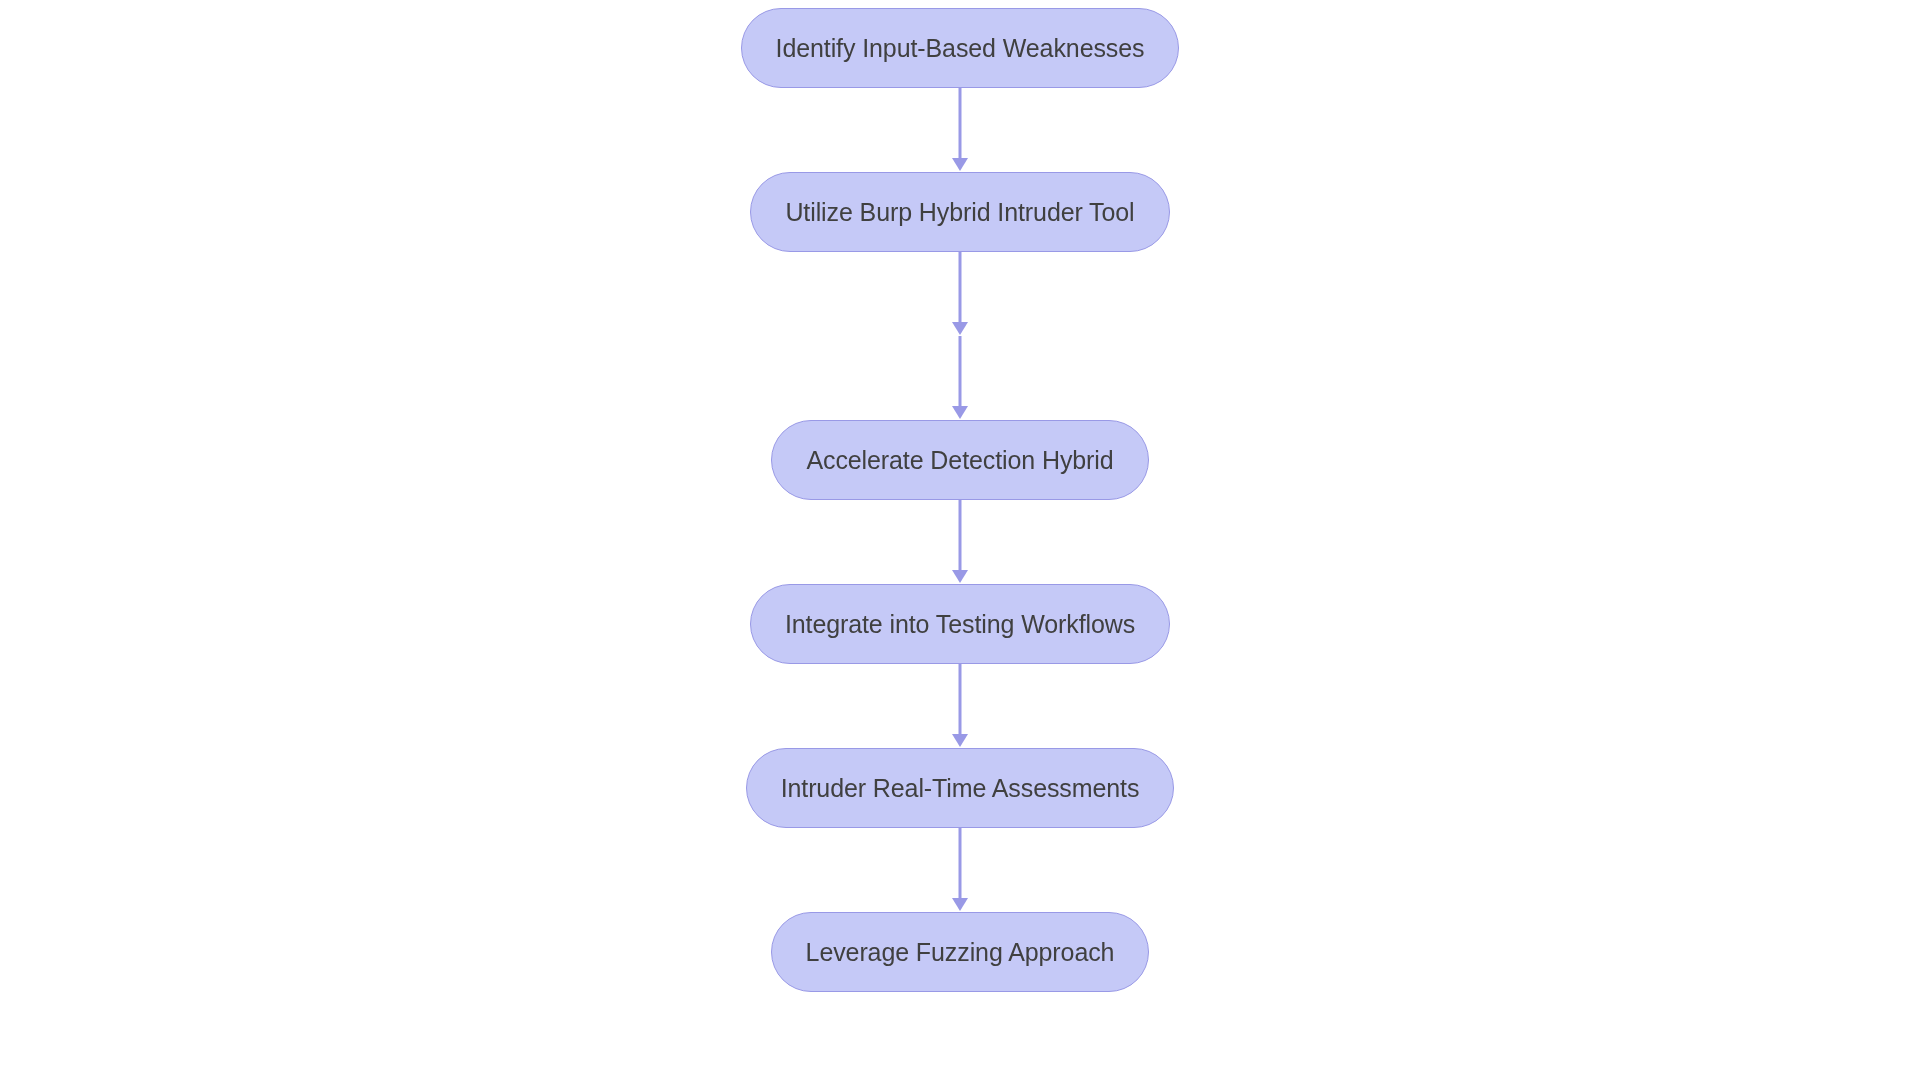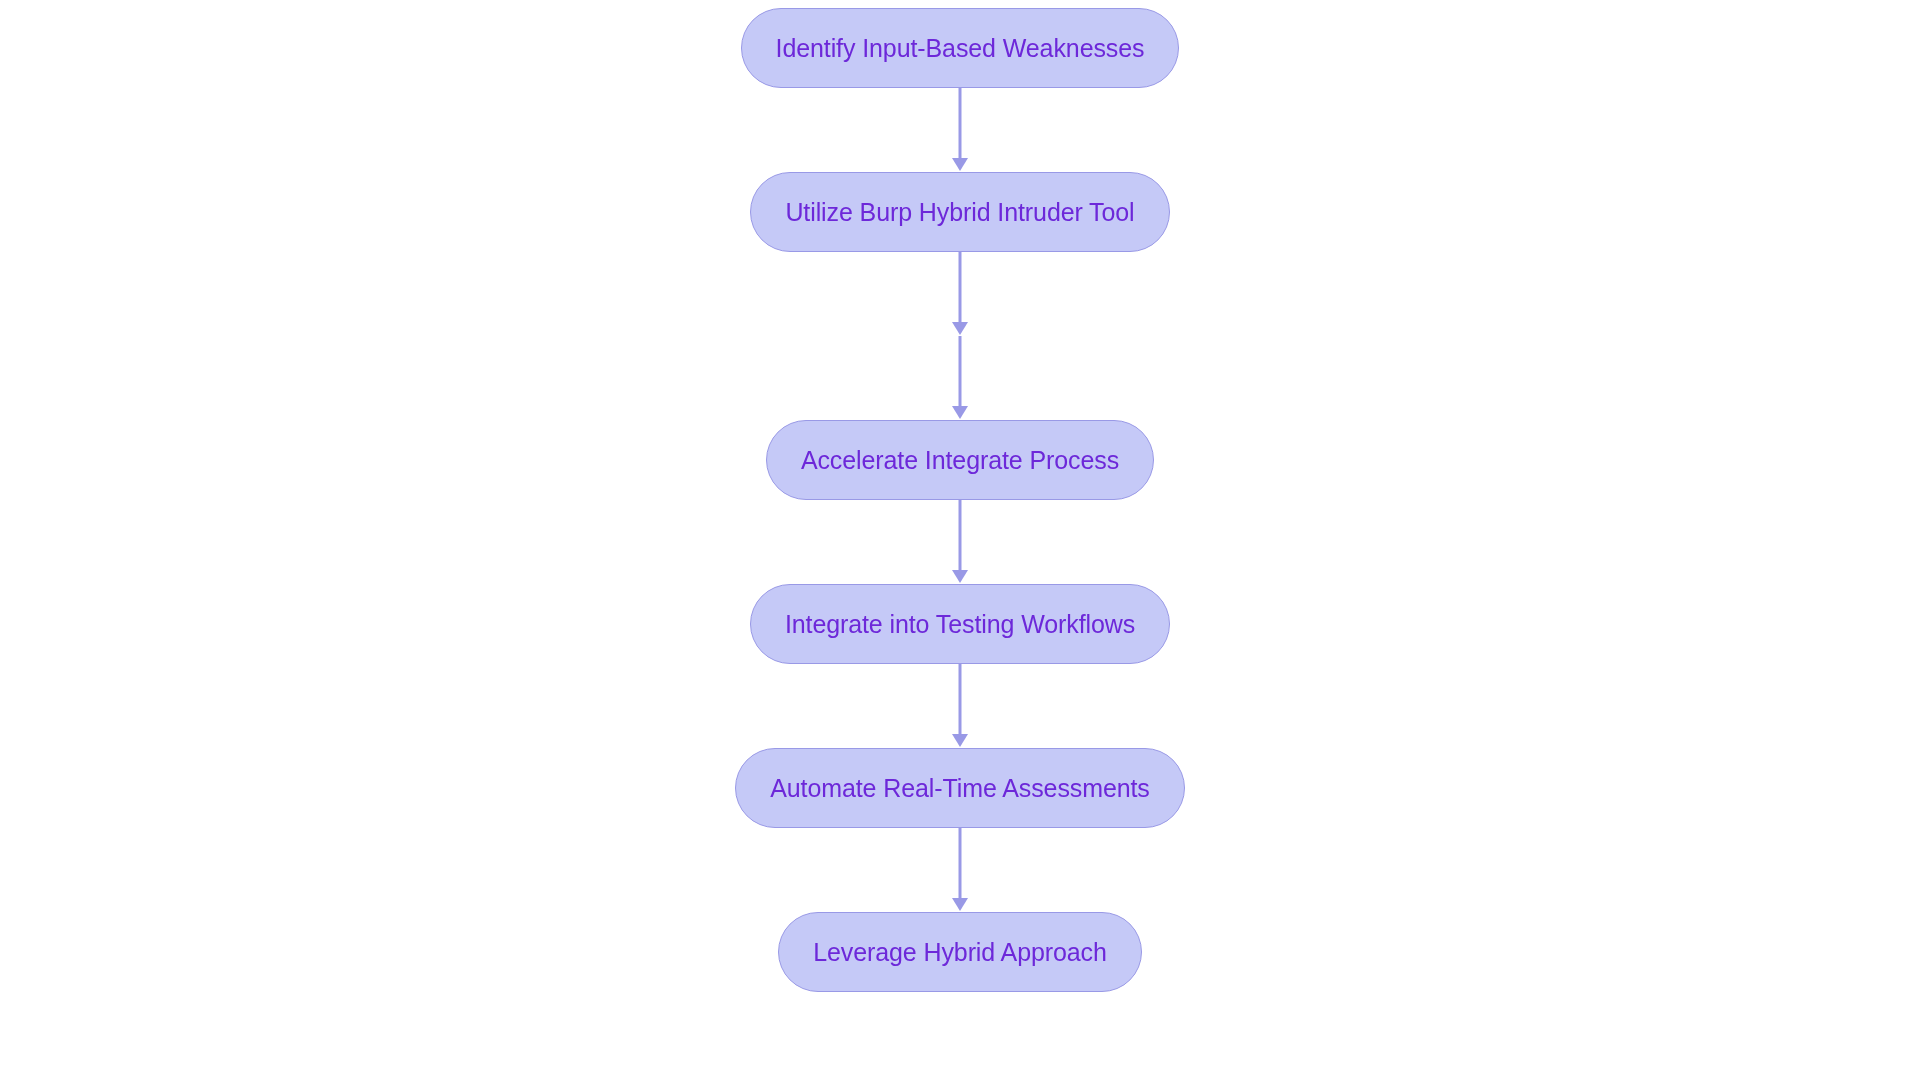--- a/index.html
+++ b/index.html
@@ -42,21 +42,21 @@
     border: 1.3px solid #9999e6;
     border-radius: 40px;
     display: flex;
     align-items: center;
     justify-content: center;
     padding: 0 34px;
     flex: 0 0 auto;
   }
 
   .flow-node-label {
-    color: #6d28d9;
+    color: #404040;
     font-family: "Liberation Sans", sans-serif;
     font-size: 25px;
     font-weight: 400;
     line-height: 1;
     white-space: nowrap;
     letter-spacing: -0.1px;
   }
 
   
   .flow-connector {
@@ -99,44 +99,44 @@
       <polygon class="connector-head" points="2,70 18,70 10,83"></polygon>
     </svg>
 
 
     <svg class="flow-connector" viewBox="0 0 20 84">
       <line class="connector-line" x1="10" y1="0" x2="10" y2="70"></line>
       <polygon class="connector-head" points="2,70 18,70 10,83"></polygon>
     </svg>
 
     <div class="flow-node">
-      <span class="flow-node-label">Accelerate Integrate Process</span>
+      <span class="flow-node-label">Accelerate Detection Hybrid</span>
     </div>
 
     <svg class="flow-connector" viewBox="0 0 20 84">
       <line class="connector-line" x1="10" y1="0" x2="10" y2="70"></line>
       <polygon class="connector-head" points="2,70 18,70 10,83"></polygon>
     </svg>
 
     <div class="flow-node">
       <span class="flow-node-label">Integrate into Testing Workflows</span>
     </div>
 
     <svg class="flow-connector" viewBox="0 0 20 84">
       <line class="connector-line" x1="10" y1="0" x2="10" y2="70"></line>
       <polygon class="connector-head" points="2,70 18,70 10,83"></polygon>
     </svg>
 
     <div class="flow-node">
-      <span class="flow-node-label">Automate Real-Time Assessments</span>
+      <span class="flow-node-label">Intruder Real-Time Assessments</span>
     </div>
 
     <svg class="flow-connector" viewBox="0 0 20 84">
       <line class="connector-line" x1="10" y1="0" x2="10" y2="70"></line>
       <polygon class="connector-head" points="2,70 18,70 10,83"></polygon>
     </svg>
 
     <div class="flow-node">
-      <span class="flow-node-label">Leverage Hybrid Approach</span>
+      <span class="flow-node-label">Leverage Fuzzing Approach</span>
     </div>
 
   </div>
 </div>
 
 </body></html>

